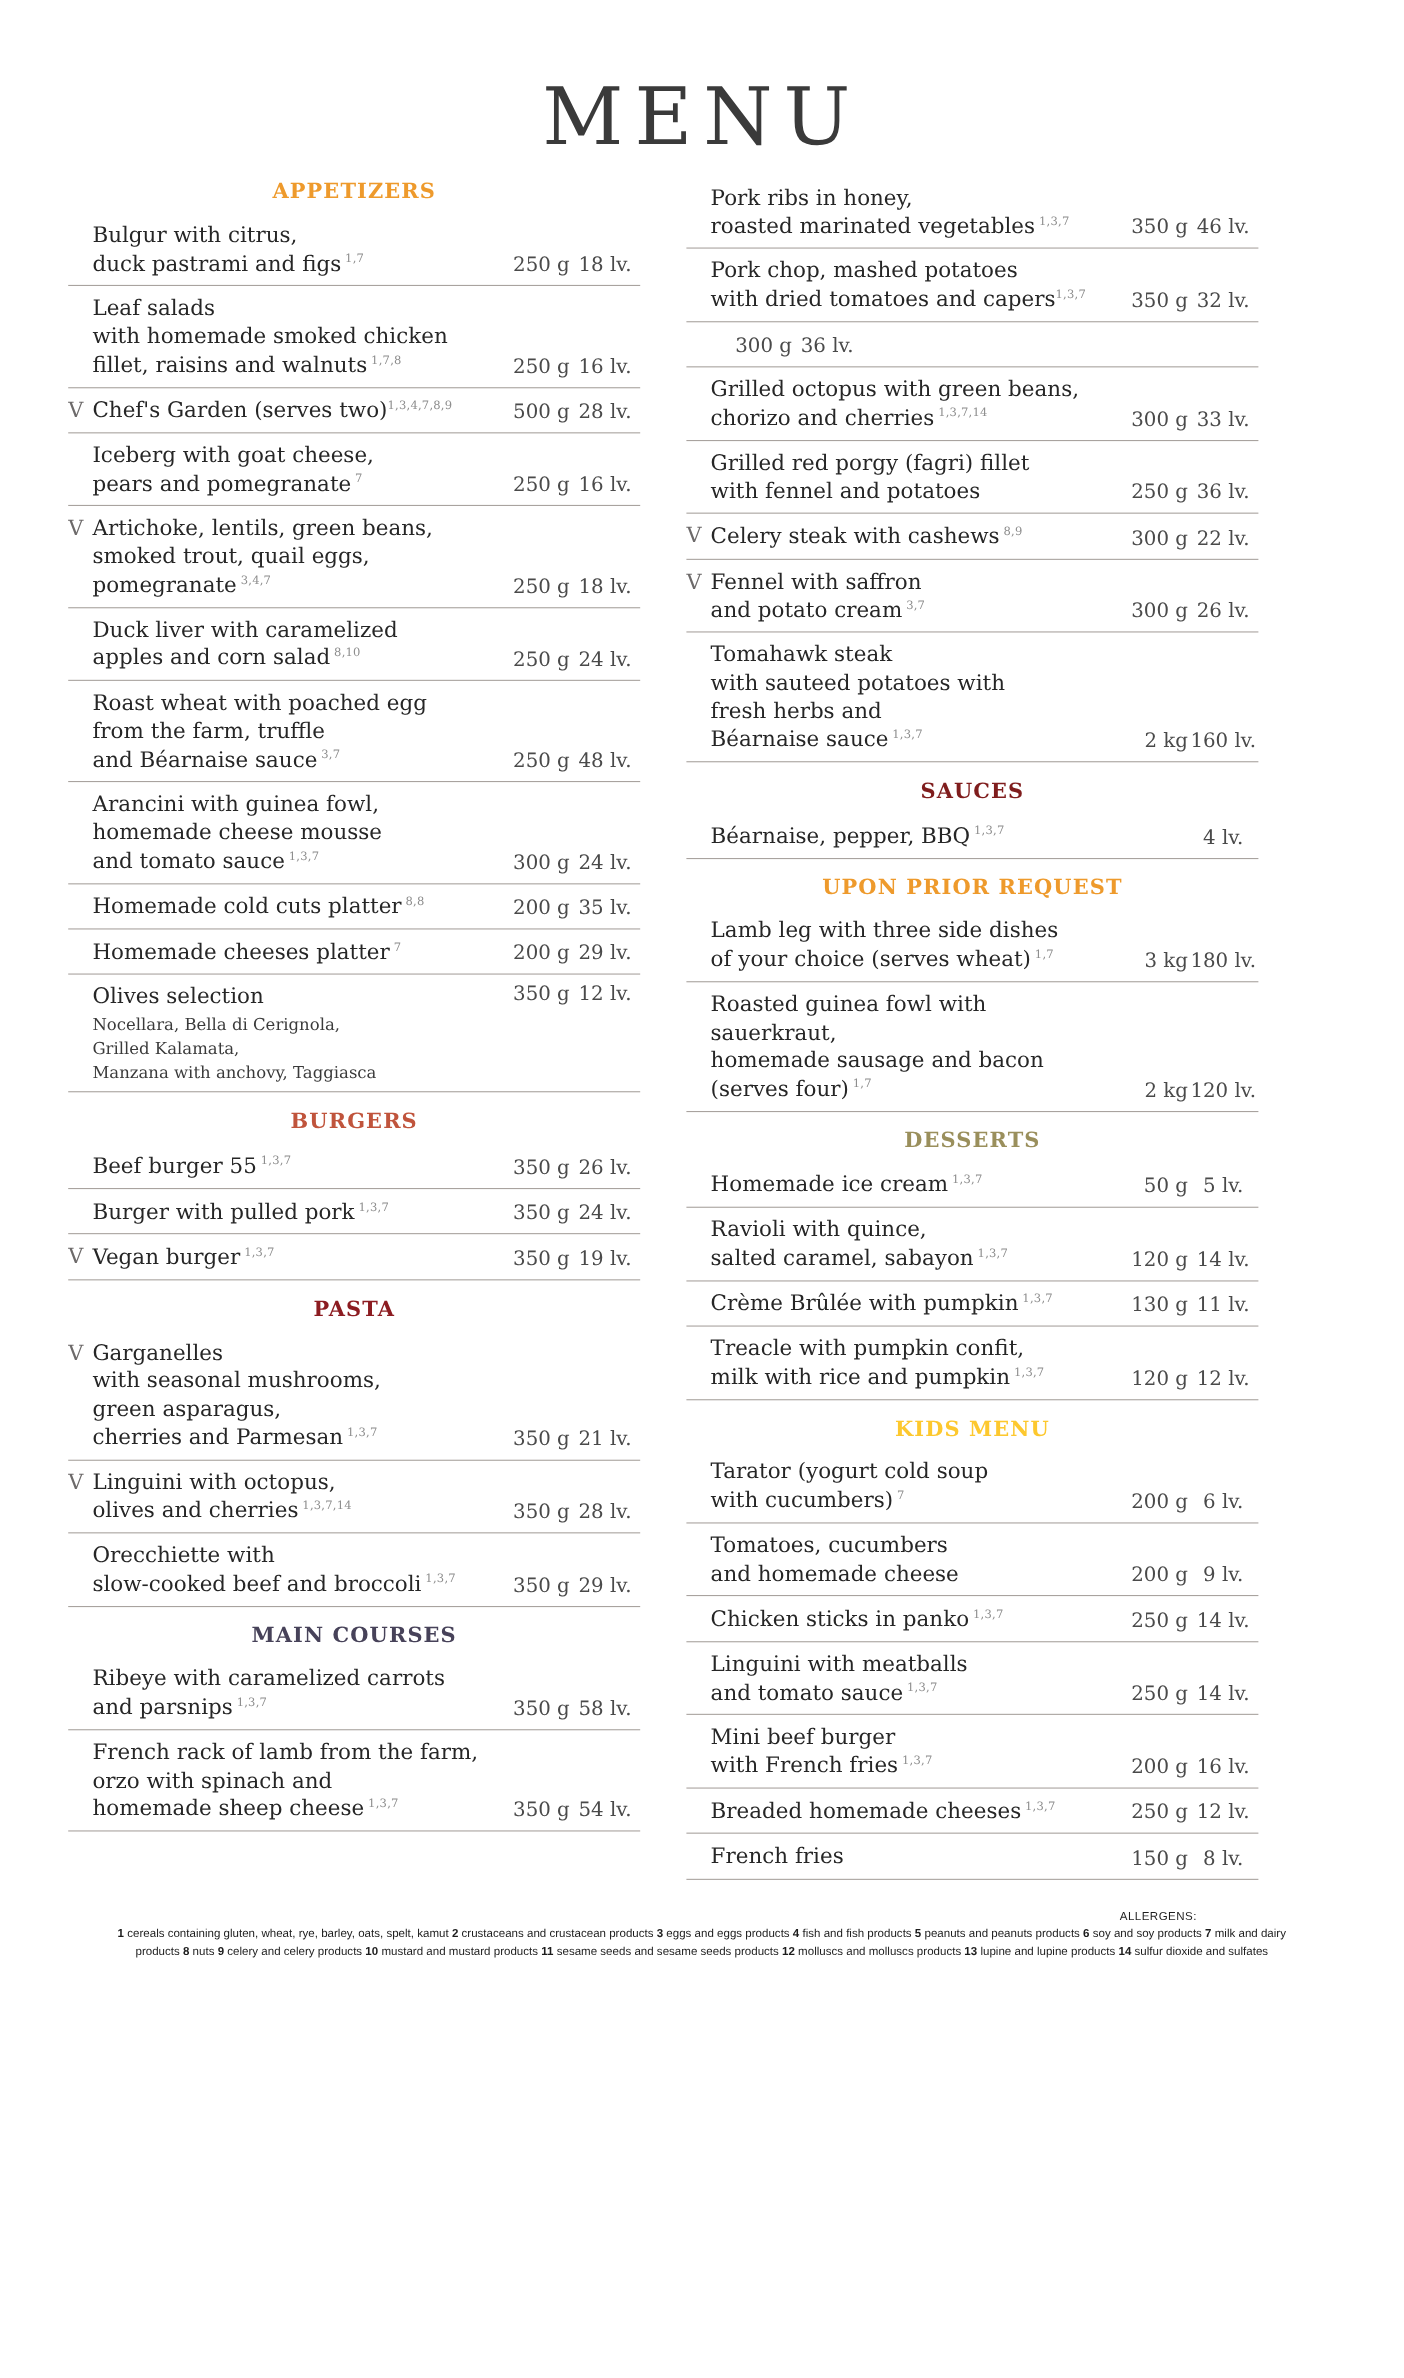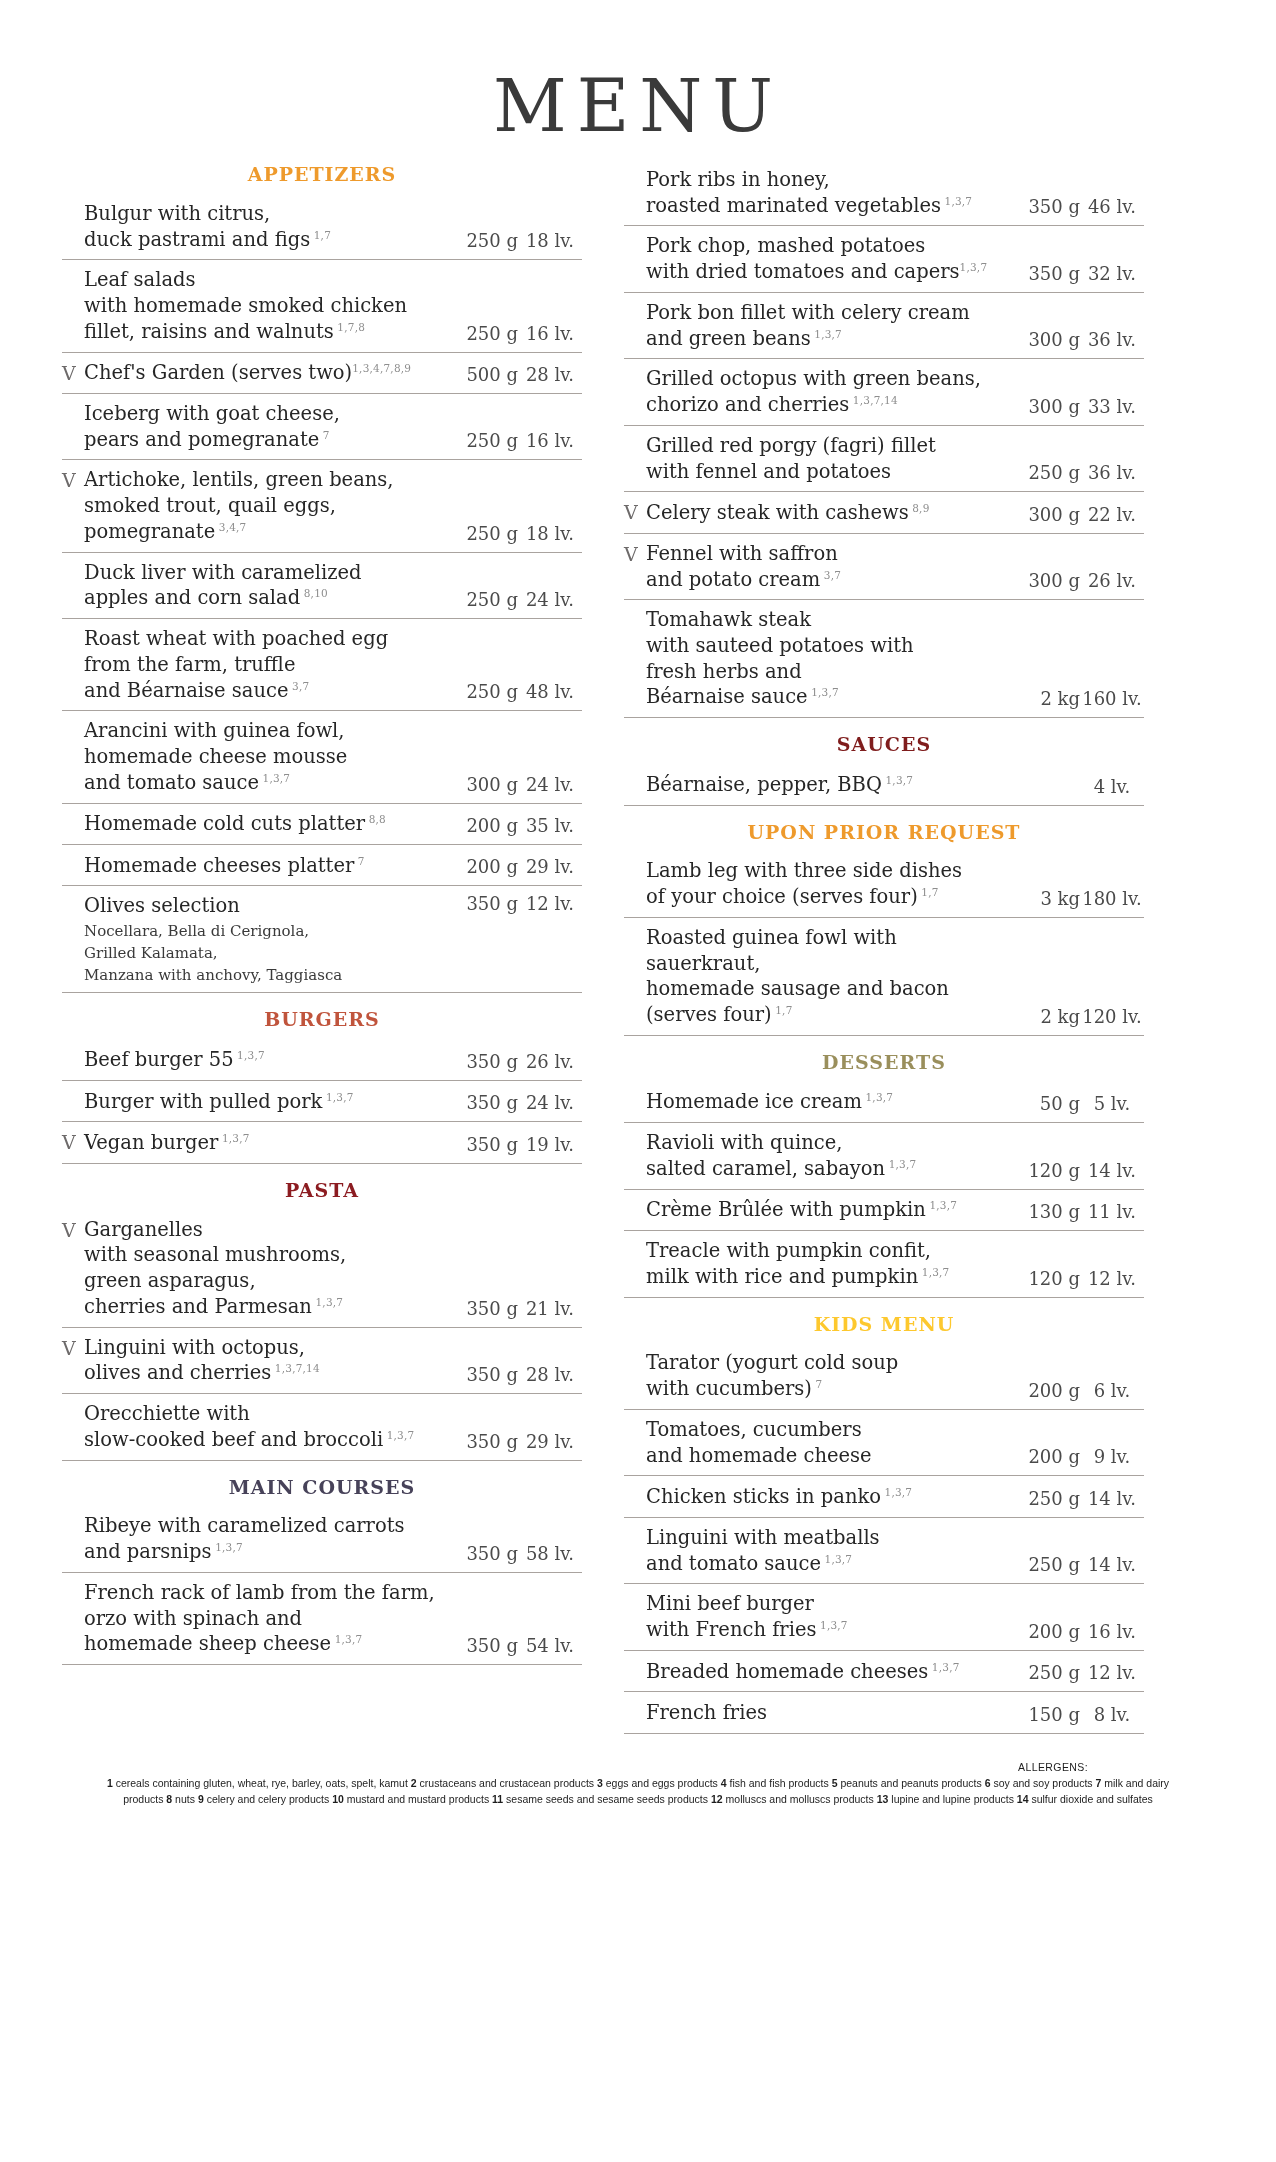--- a/index.html
+++ b/index.html
@@ -274,21 +274,20 @@
           <div class="price">46 lv.</div>
         </div>
         <div class="item tall">
           <div class="veg blank">V</div>
           <div class="names"><span>Pork chop, mashed potatoes</span><br><span>with dried tomatoes and capers</span><span class="sup">1,3,7</span></div>
           <div class="weight">350 g</div>
           <div class="price">32 lv.</div>
         </div>
         <div class="item tall">
           <div class="veg blank">V</div>
-          <div class="names"><span>Pork bon fillet with celery cream</span><br><span>and green beans</span><span class="sup"> 1,3,7</span></div>
           <div class="weight">300 g</div>
           <div class="price">36 lv.</div>
         </div>
         <div class="item tall">
           <div class="veg blank">V</div>
           <div class="names"><span>Grilled octopus with green beans,</span><br><span>chorizo and cherries</span><span class="sup"> 1,3,7,14</span></div>
           <div class="weight">300 g</div>
           <div class="price">33 lv.</div>
         </div>
         <div class="item tall">
@@ -318,21 +317,21 @@
         <div class="section-head" style="color: #7f1d1d;">SAUCES</div>
         <div class="item">
           <div class="veg blank">V</div>
           <div class="names"><span>Béarnaise, pepper, BBQ</span><span class="sup"> 1,3,7</span></div>
           <div class="weight"></div>
           <div class="price">4 lv.</div>
         </div>
         <div class="section-head" style="color: rgb(238, 154, 44);">UPON PRIOR REQUEST</div>
         <div class="item tall">
           <div class="veg blank">V</div>
-          <div class="names"><span>Lamb leg with three side dishes</span><br><span>of your choice (serves four)</span><span class="sup"> 1,7</span></div>
+          <div class="names"><span>Lamb leg with three side dishes</span><br><span>of your choice (serves wheat)</span><span class="sup"> 1,7</span></div>
           <div class="weight">3 kg</div>
           <div class="price">180 lv.</div>
         </div>
         <div class="item tall">
           <div class="veg blank">V</div>
           <div class="names"><span>Roasted guinea fowl with sauerkraut,</span><br><span>homemade sausage and bacon</span><br><span>(serves four)</span><span class="sup"> 1,7</span></div>
           <div class="weight">2 kg</div>
           <div class="price">120 lv.</div>
         </div>
         <div class="section-head" style="color: rgb(154, 143, 92);">DESSERTS</div>

